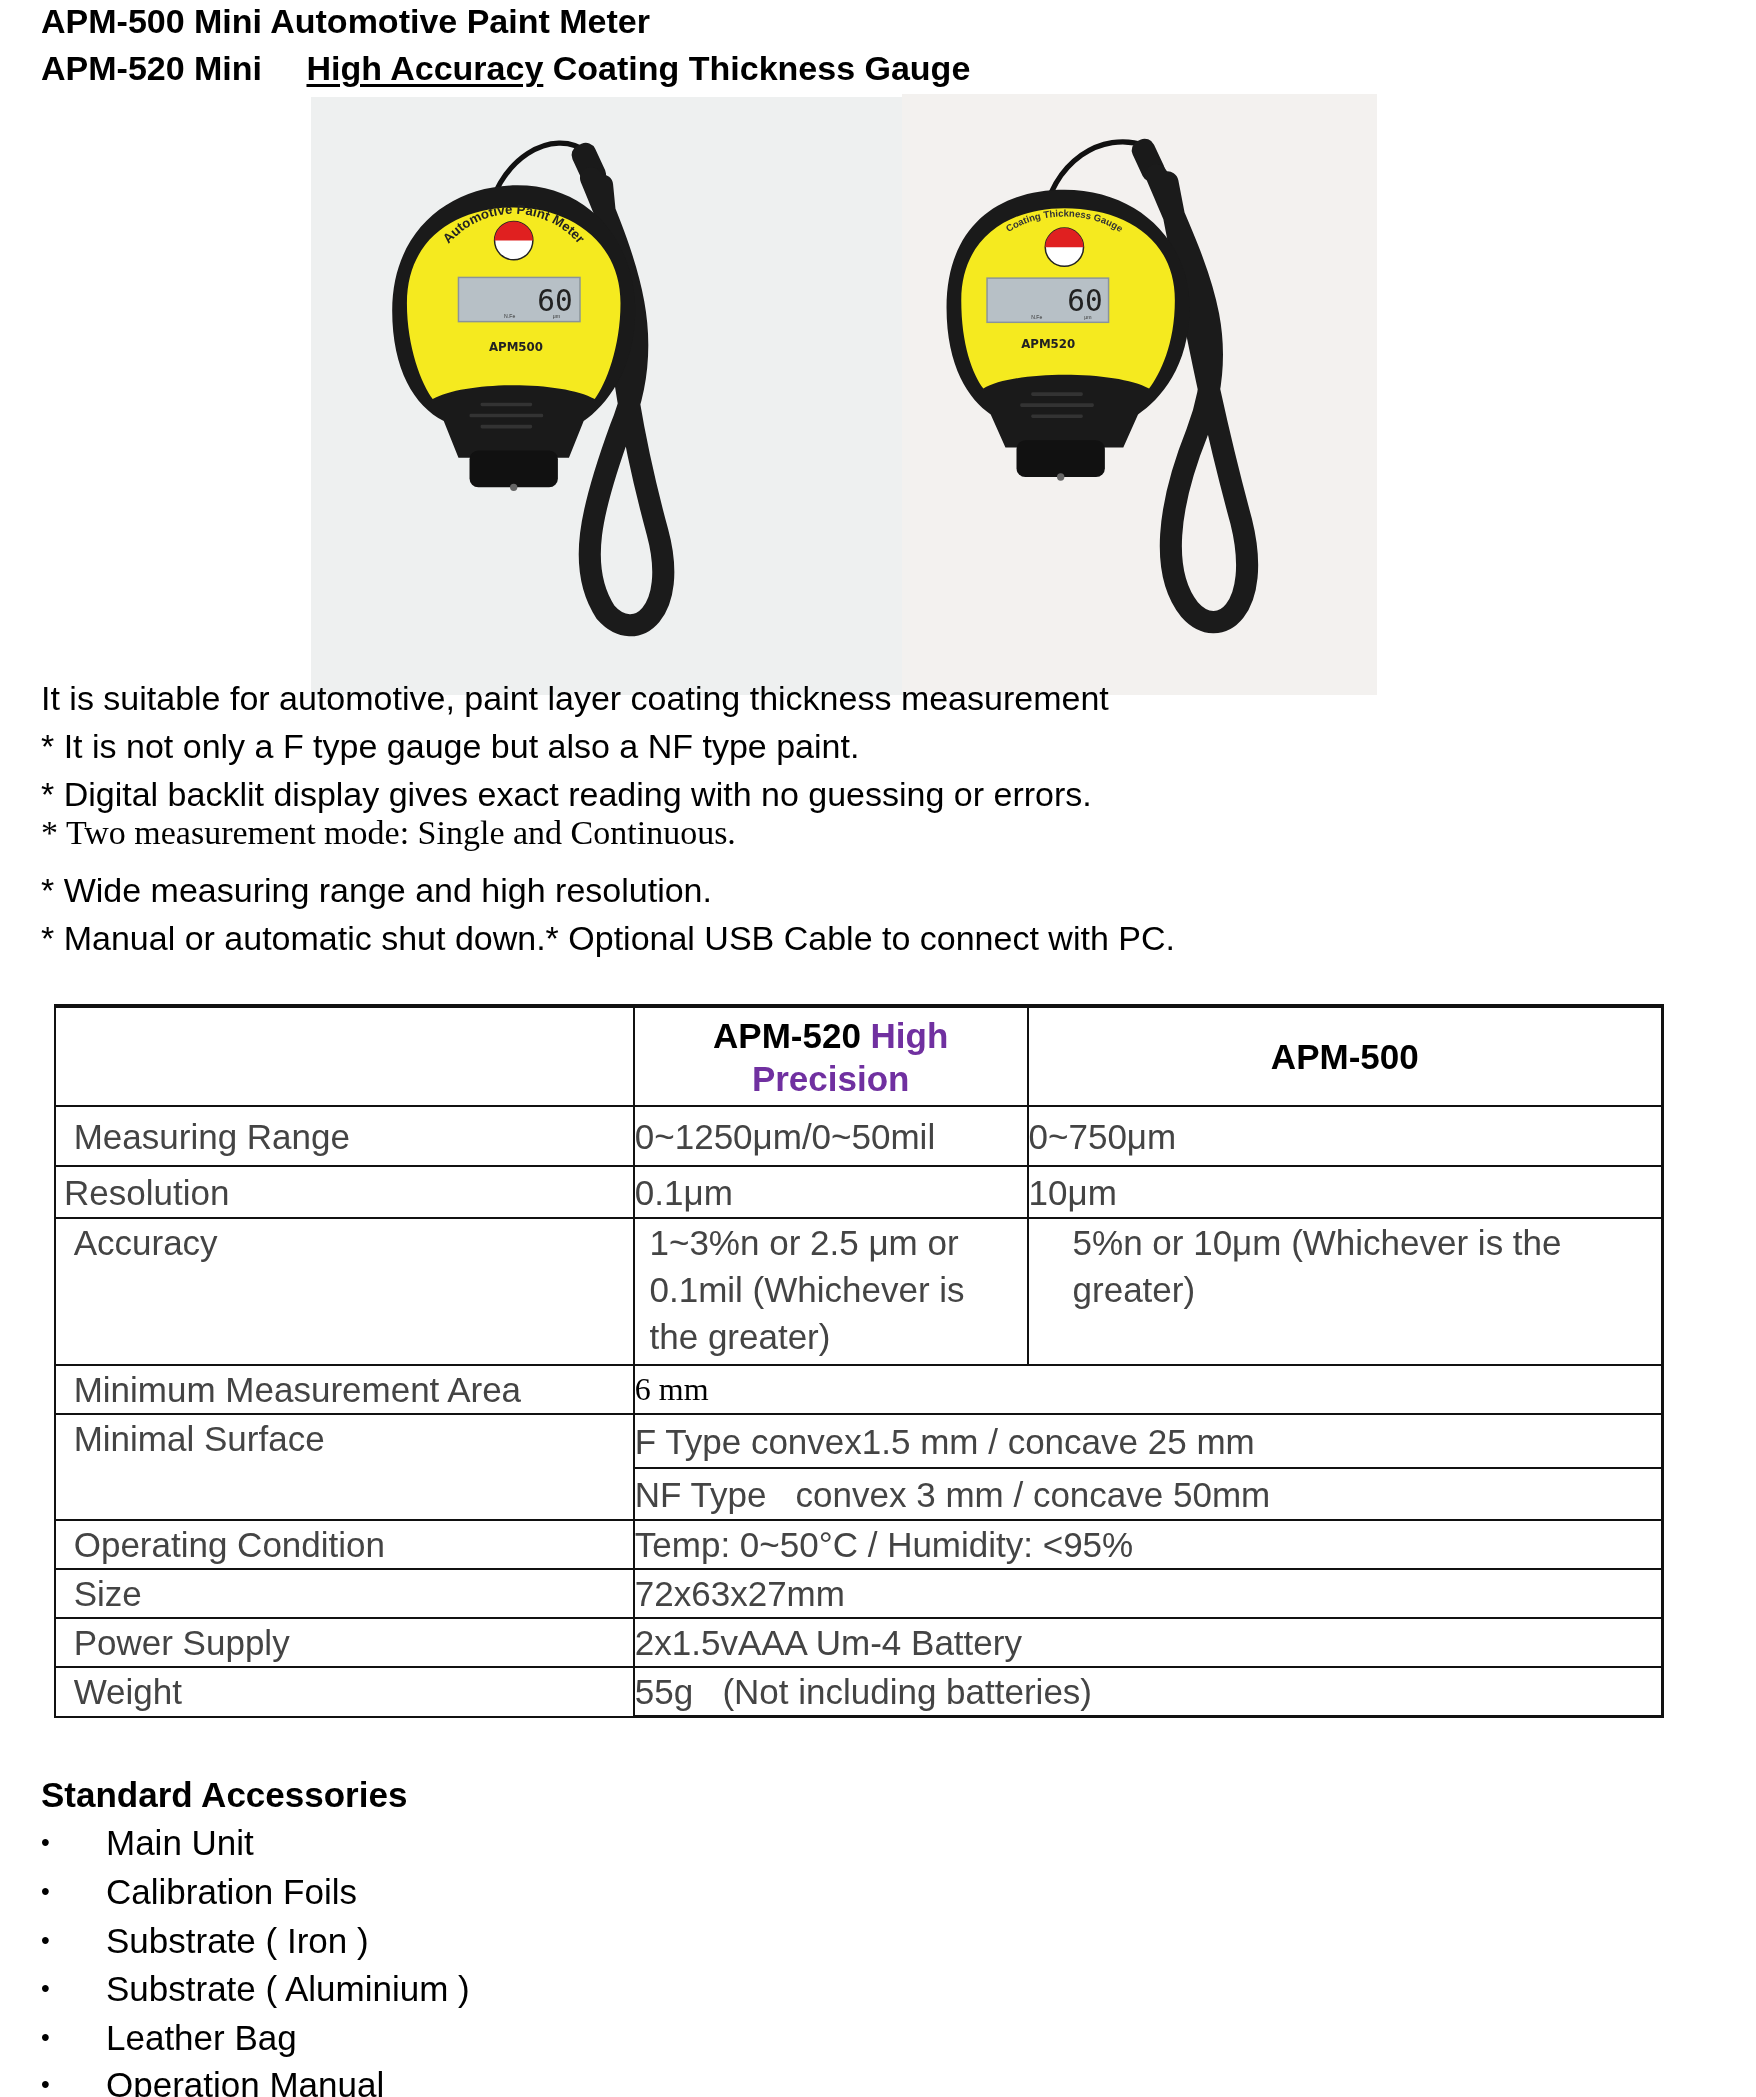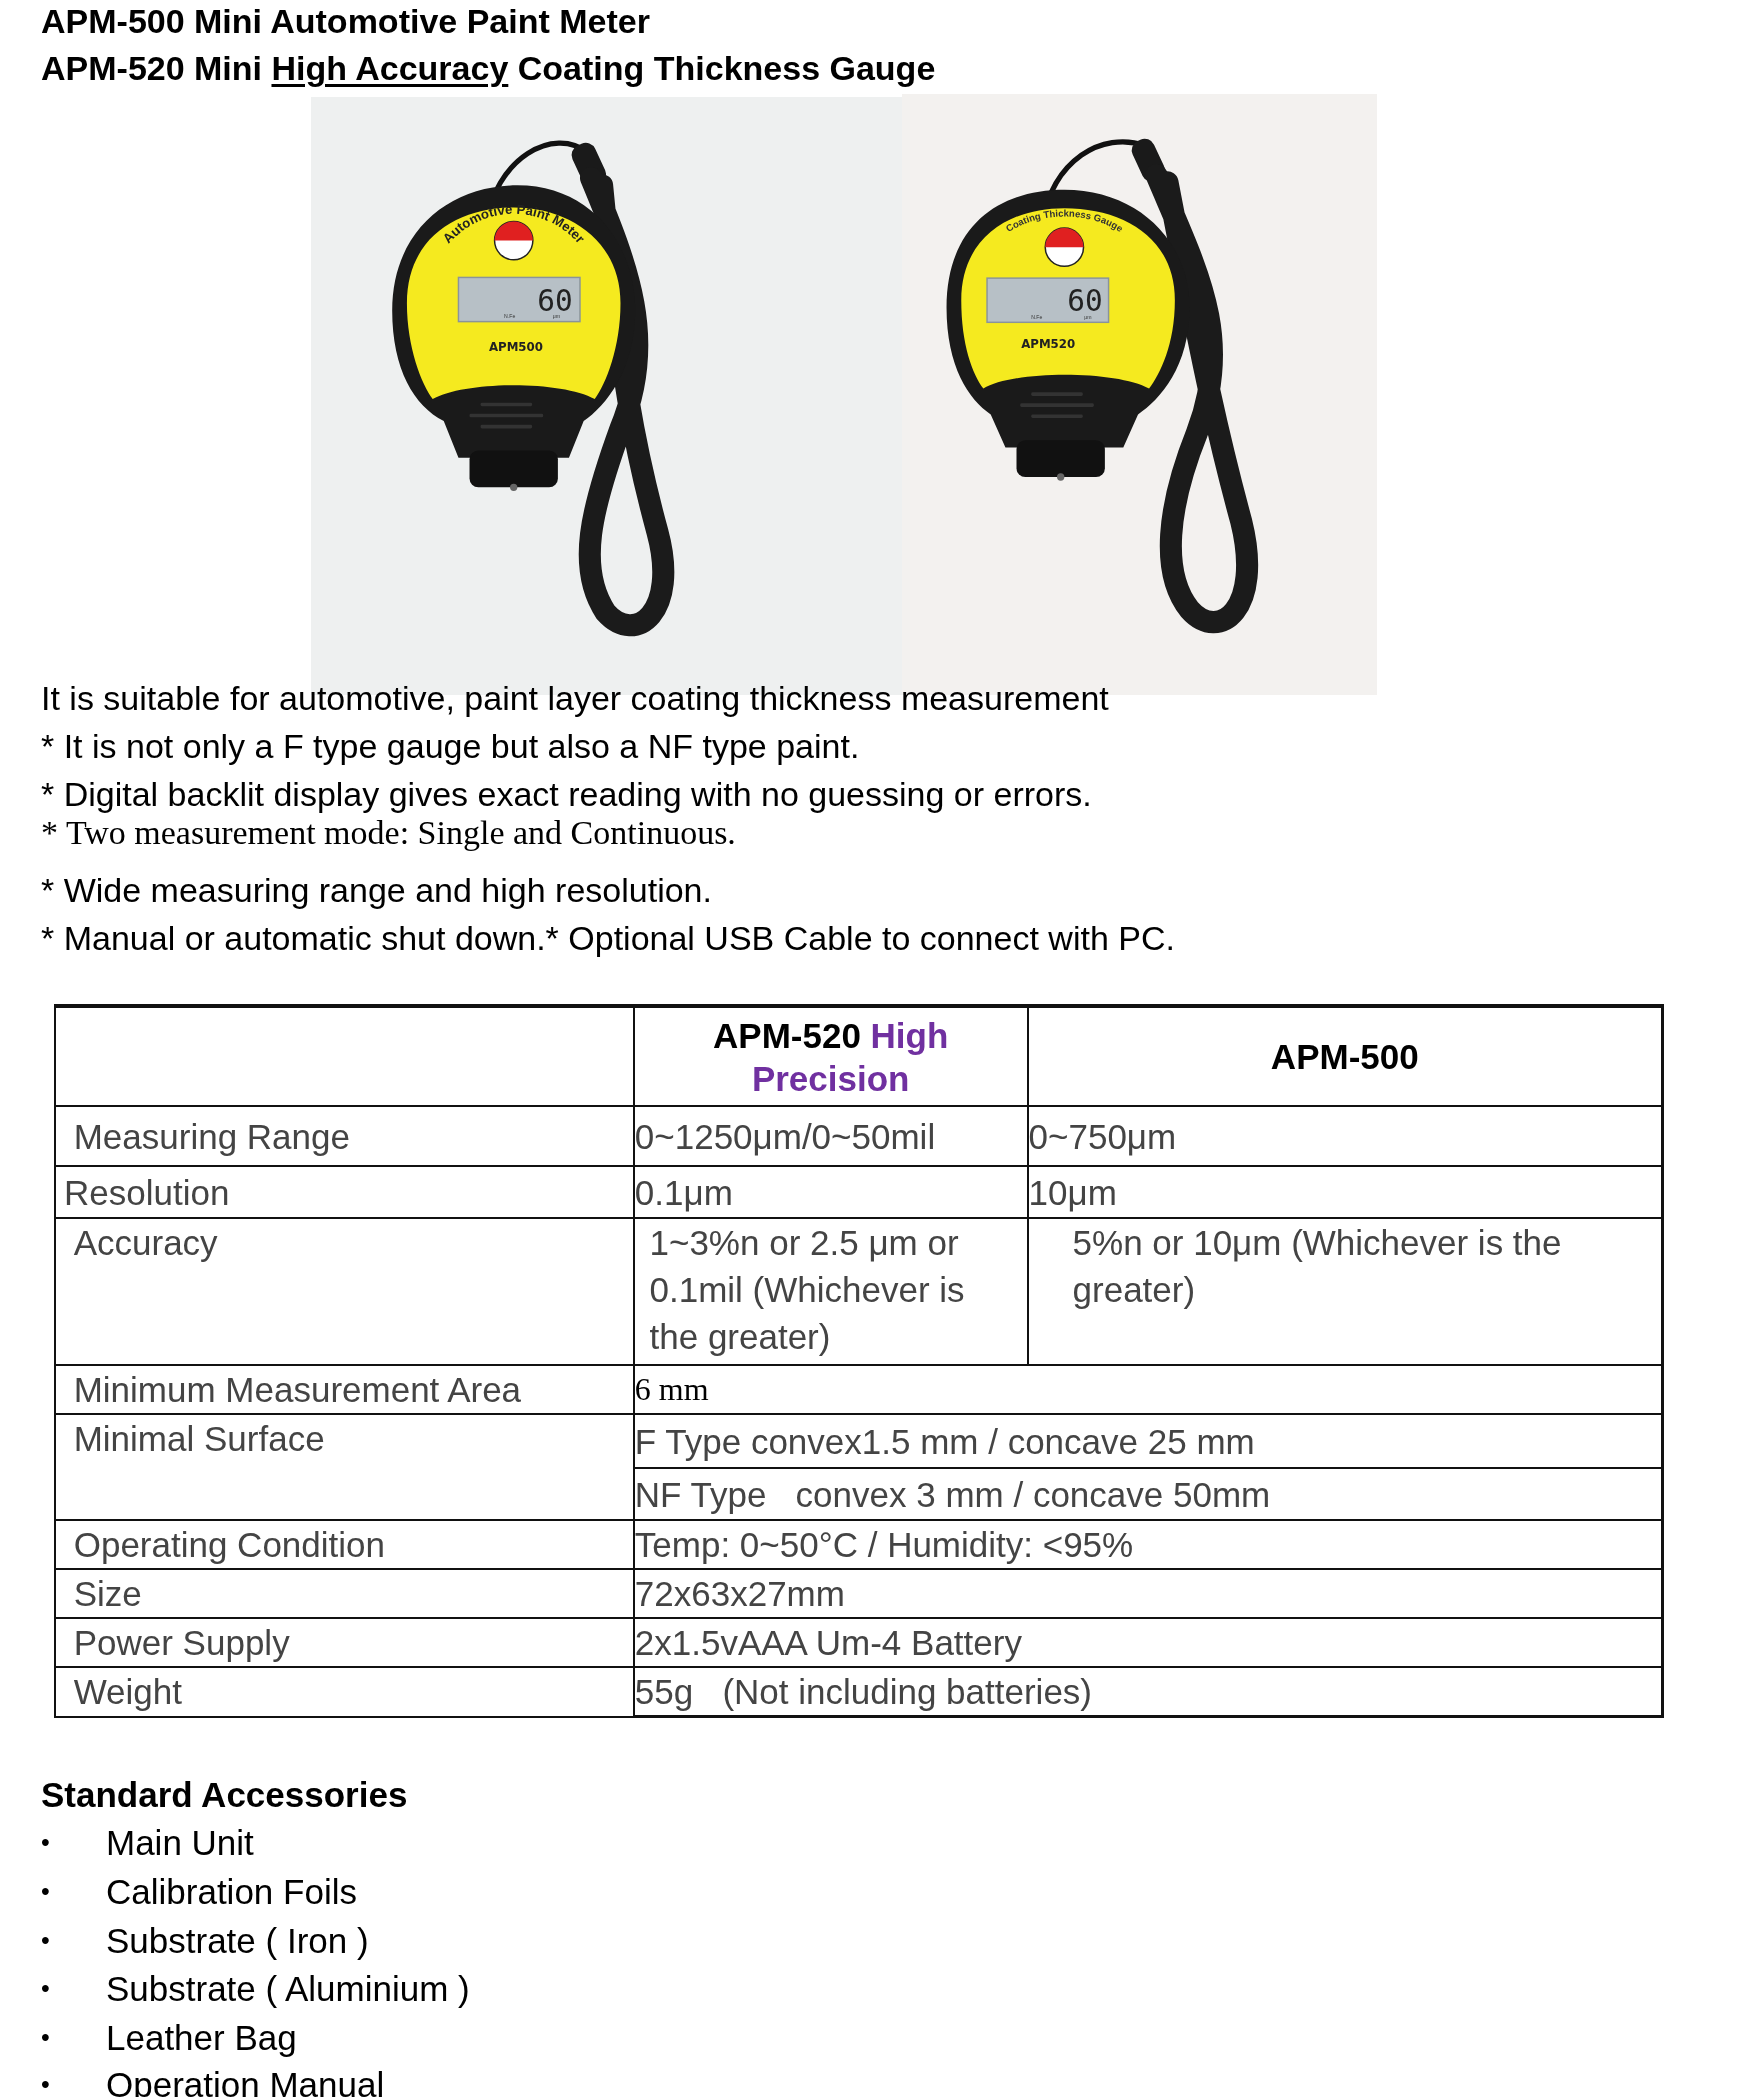--- a/index.html
+++ b/index.html
@@ -1,20 +1,20 @@
 <!DOCTYPE html>
 <html style="font-size:11.8px"><head>
 <meta charset="utf-8">
 <style>
   html, body { margin: 0; padding: 0; background: #ffffff; }
   body { width: 1756px; height: 2097px; position: relative; overflow: hidden;
          font-family: "Liberation Sans", "DejaVu Sans", sans-serif; color: #000; }
   .abs { position: absolute; }
   .title { left: 41px; font-size: 34px; font-weight: bold; white-space: nowrap; letter-spacing: 0px; }
-  .title u { text-decoration: underline; text-decoration-thickness: 2.9px; text-underline-offset: 4.4px; }
+  .title u { text-decoration: underline; text-decoration-thickness: 2.9px; text-underline-offset: 4.4px; margin-left: 35px; }
   .photo { overflow: hidden; }
   .photo svg { display: block; width: 100%; height: 100%; }
   .para { left: 41px; font-size: 34px; white-space: nowrap; line-height: 41px; }
   table.spec { position: absolute; left: 54px; top: 1004px; width: 1610px; border-collapse: collapse;
                font-size: 35px; color: #444; }
   table.spec td { border: 2.2px solid #111; padding: 0; vertical-align: top; line-height: 47px; }
   table.spec td.lbl { padding-left: 17.7px; text-align: left; }
   table.spec td.val { text-align: left; }
   table.spec th { border: 2.2px solid #111; font-weight: bold; color: #000; text-align: center; vertical-align: middle; line-height: 43px; font-size: 35px; }
   table.spec .outer-top { border-top-width: 4.4px; }

